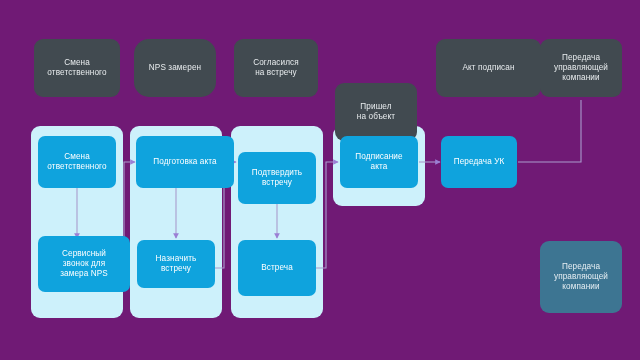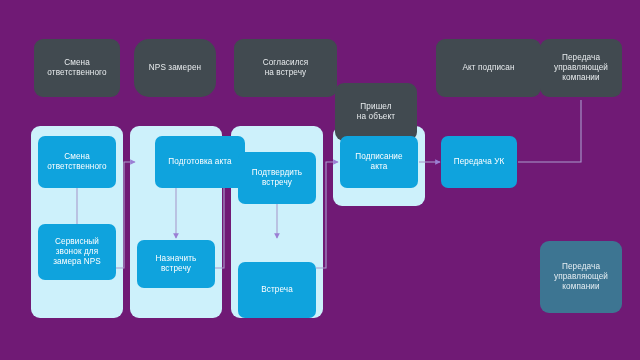--- a/index.html
+++ b/index.html
@@ -92,42 +92,42 @@
 
       <line x1="419" y1="162" x2="440" y2="162" marker-end="url(#ah)"></line>
 
       <path d="M518,162 L581,162 L581,100"></path>
     </g>
   </svg>
 
   <div class="node node-event" style="left:34px; top:39px; width:86px; height:58px;">Смена
 ответственного</div>
   <div class="node node-event" style="left:134px; top:39px; width:82px; height:58px;border-radius:15px;">NPS замерен</div>
-  <div class="node node-event" style="left:234px; top:39px; width:103px; height:58px;">Согласился
+  <div class="node node-event" style="left:234px; top:39px; width:84px; height:58px;">Согласился
 на встречу</div>
   <div class="node node-event" style="left:335px; top:39px; width:82px; height:58px;margin-top:44px;">Пришел
 на объект</div>
   <div class="node node-event" style="left:436px; top:39px; width:105px; height:58px;">Акт подписан</div>
   <div class="node node-event" style="left:540px; top:39px; width:82px; height:58px;">Передача
 управляющей
 компании</div>
 
   <div class="node node-task" style="left:38px; top:136px; width:78px; height:52px;">Смена
 ответственного</div>
-  <div class="node node-task" style="left:155px; top:136px; width:90px; height:52px;">Подготовка акта</div>
+  <div class="node node-task" style="left:136px; top:136px; width:98px; height:52px;">Подготовка акта</div>
   <div class="node node-task" style="left:238px; top:136px; width:78px; height:52px;margin-top:16px;">Подтвердить
 встречу</div>
   <div class="node node-task" style="left:340px; top:136px; width:78px; height:52px;">Подписание
 акта</div>
   <div class="node node-task" style="left:441px; top:136px; width:76px; height:52px;">Передача УК</div>
 
-  <div class="node node-task" style="left:38px; top:224px; width:78px; height:56px;">Сервисный
+  <div class="node node-task" style="left:38px; top:236px; width:92px; height:56px;">Сервисный
 звонок для
 замера NPS</div>
   <div class="node node-task" style="left:137px; top:240px; width:78px; height:48px;">Назначить
 встречу</div>
-  <div class="node node-task" style="left:238px; top:240px; width:78px; height:56px;margin-top:22px;">Встреча</div>
+  <div class="node node-task" style="left:238px; top:240px; width:78px; height:56px;">Встреча</div>
 
   <div class="node node-handoff" style="left:540px; top:241px; width:82px; height:72px;">Передача
 управляющей
 компании</div>
 
 </div>
 
 </body></html>

